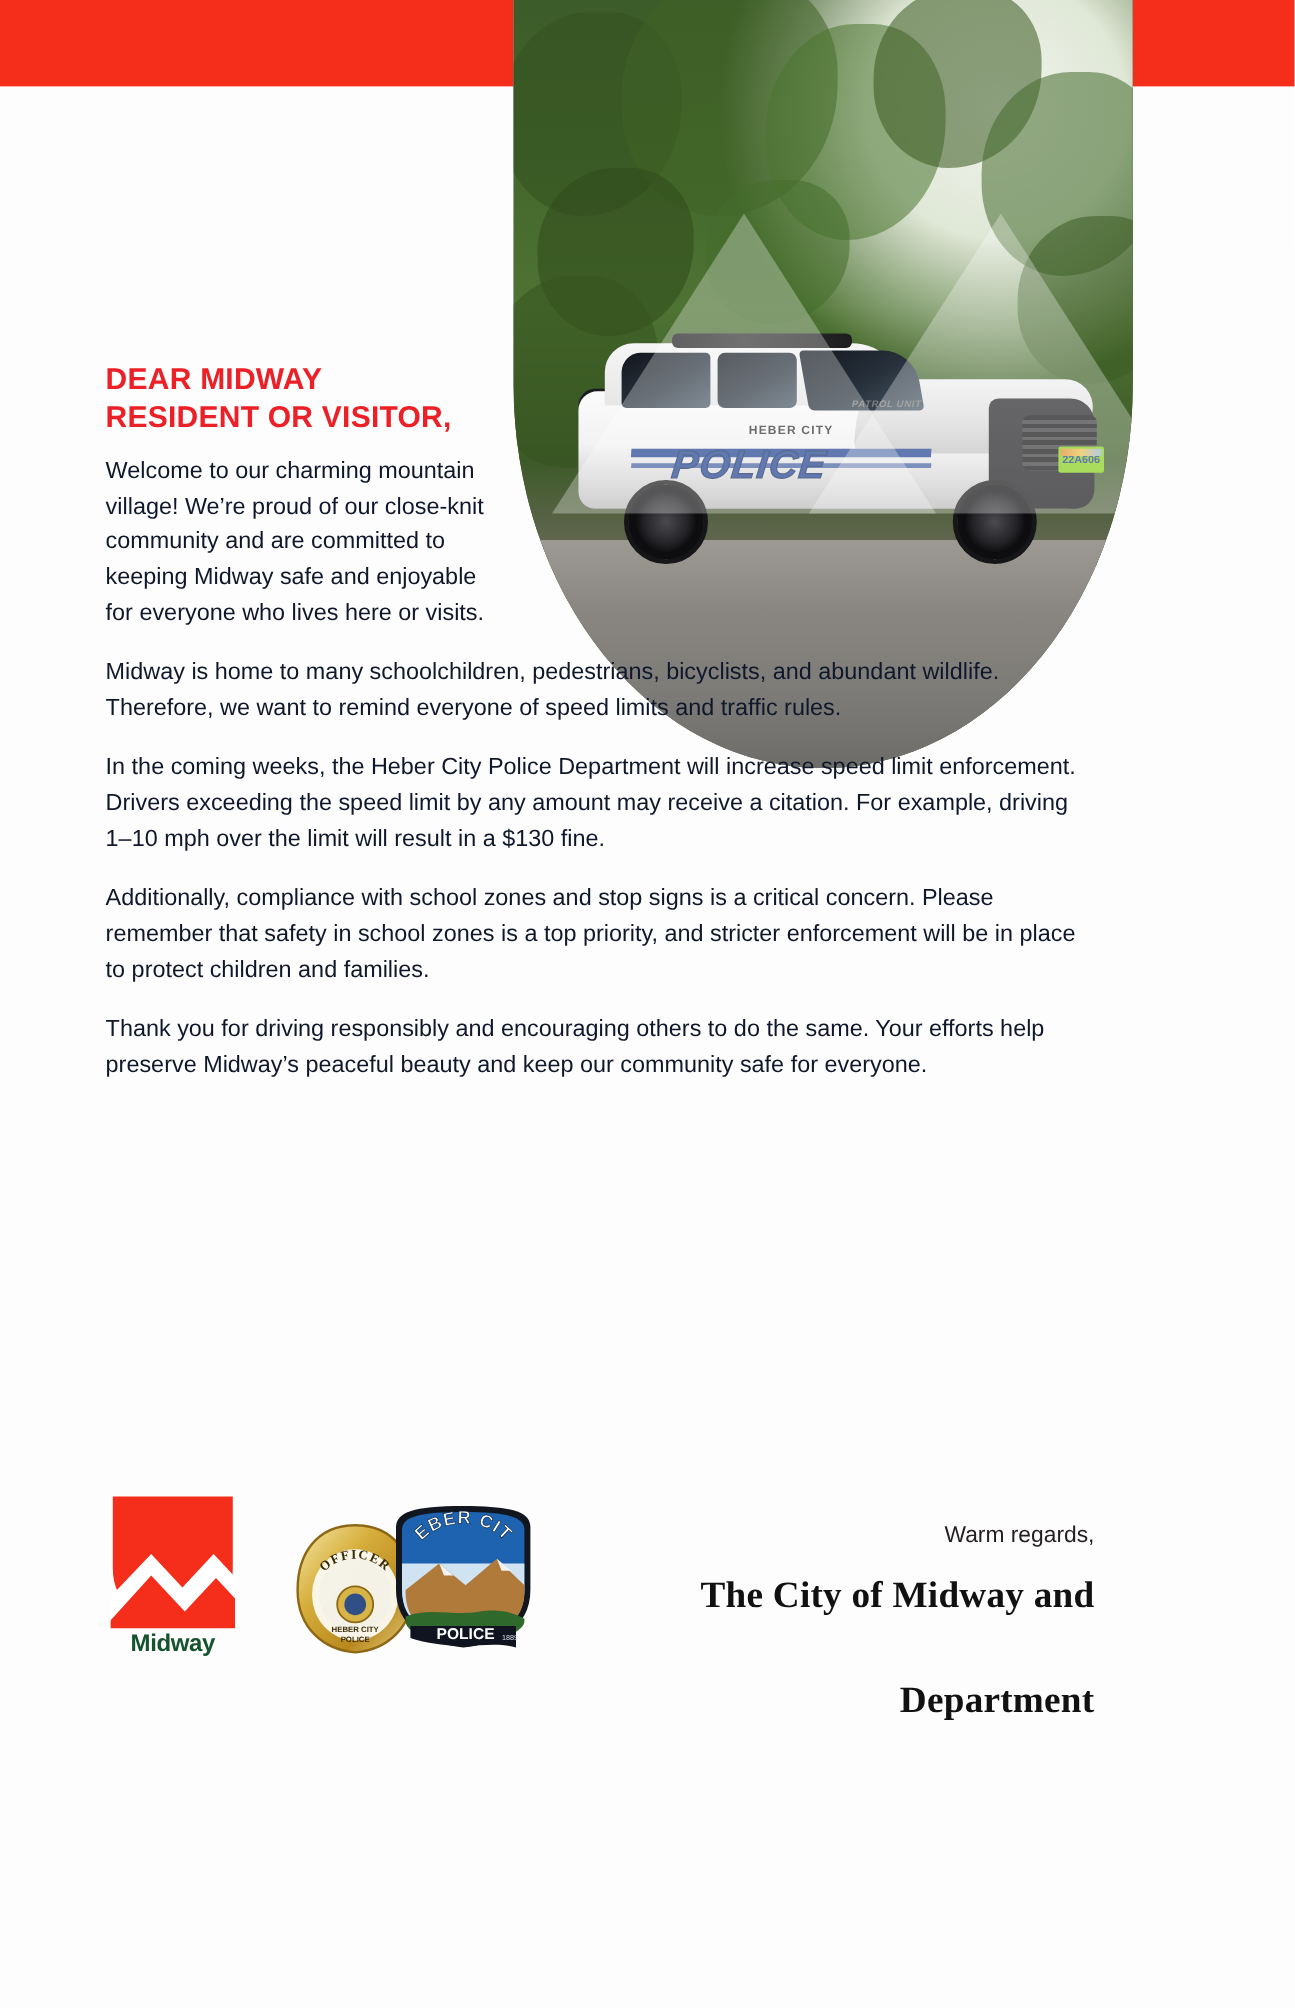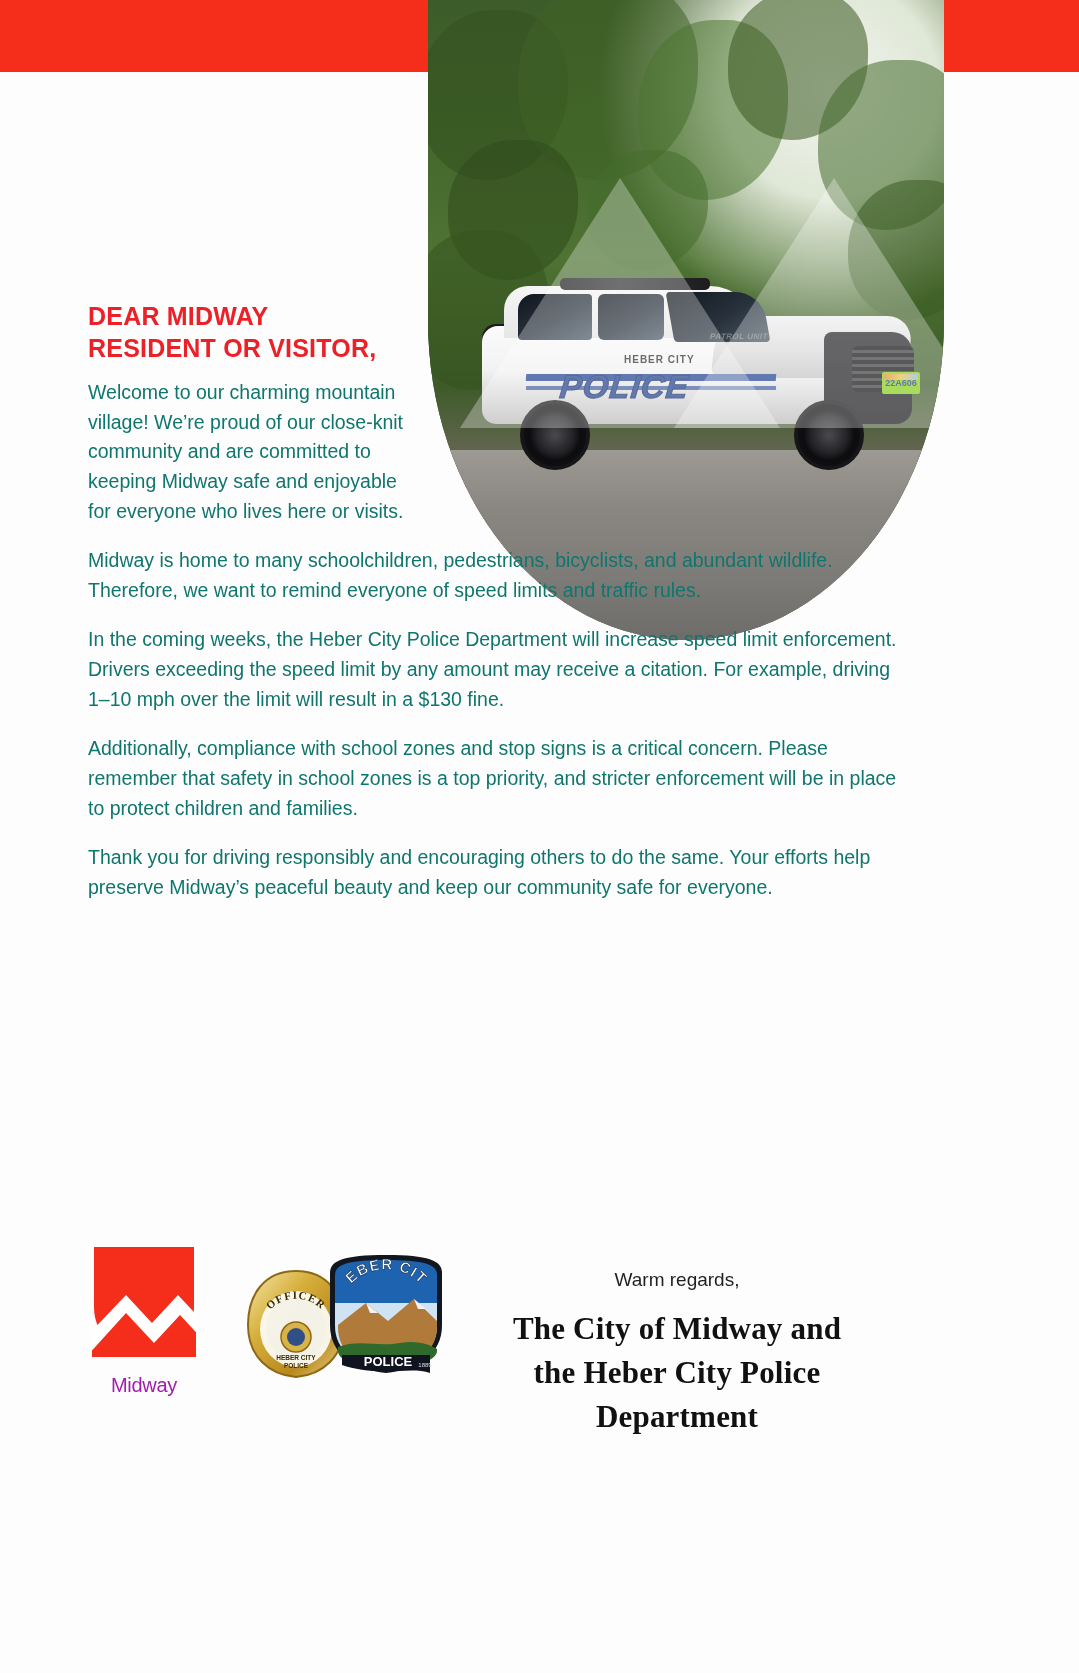--- a/index.html
+++ b/index.html
@@ -189,21 +189,21 @@
     font-size: 25px;
     font-weight: 700;
     line-height: 1.28;
     letter-spacing: .2px;
     width: 310px;
   }
   p.para {
     margin: 0 0 20px 0;
     font-size: 19.5px;
     line-height: 1.52;
-    color: #0f766e;
+    color: #0f172a;
   }
   p.narrow-1 { width: 336px; }
   p.narrow-2 { width: 540px; }
   p.full     { width: 824px; }
 
   
   .footer {
     position: absolute;
     left: 88px;
     top: 1245px;
@@ -218,44 +218,44 @@
     gap: 44px;
   }
 
   
   .midway-logo { width: 112px; text-align: center; }
   .midway-shield {
     width: 104px; height: 112px; margin: 0 auto;
     position: relative; overflow: hidden;
   }
   .midway-wordmark {
-    margin-top: 17px;
+    margin-top: 2px;
     font-size: 20px;
-    font-weight: 400;
+    font-weight: 700;
     letter-spacing: -.3px;
-    color: #a21caf;
+    color: #14532d;
   }
 
   
   .badges { position: relative; width: 208px; height: 132px; }
   .star-badge {
     position: absolute; left: 0; top: 22px;
     width: 104px; height: 112px;
   }
   .patch-badge {
     position: absolute; left: 78px; top: 6px;
     width: 128px; height: 126px;
   }
 
   
   .signature {
     position: absolute;
     right: 0; top: 24px;
     width: 470px;
-    text-align: center;
+    text-align: right;
   }
   .warm {
     font-size: 19px;
     color: #231f20;
     margin-bottom: 16px;
   }
   .sig-name {
     font-family: Liberation Serif, serif;
     font-size: 31px;
     font-weight: 700;
@@ -386,19 +386,19 @@
           </svg>
         </div>
 
       </div>
     </div>
 
     <div class="signature">
       <div class="warm">Warm regards,</div>
       <div class="sig-name">
         <span>The City of Midway and</span><br>
-        <span>the Heber City Police</span><br>
+        <br>
         <span>Department</span>
       </div>
     </div>
 
   </div>
 </div>
 
 </body></html>

